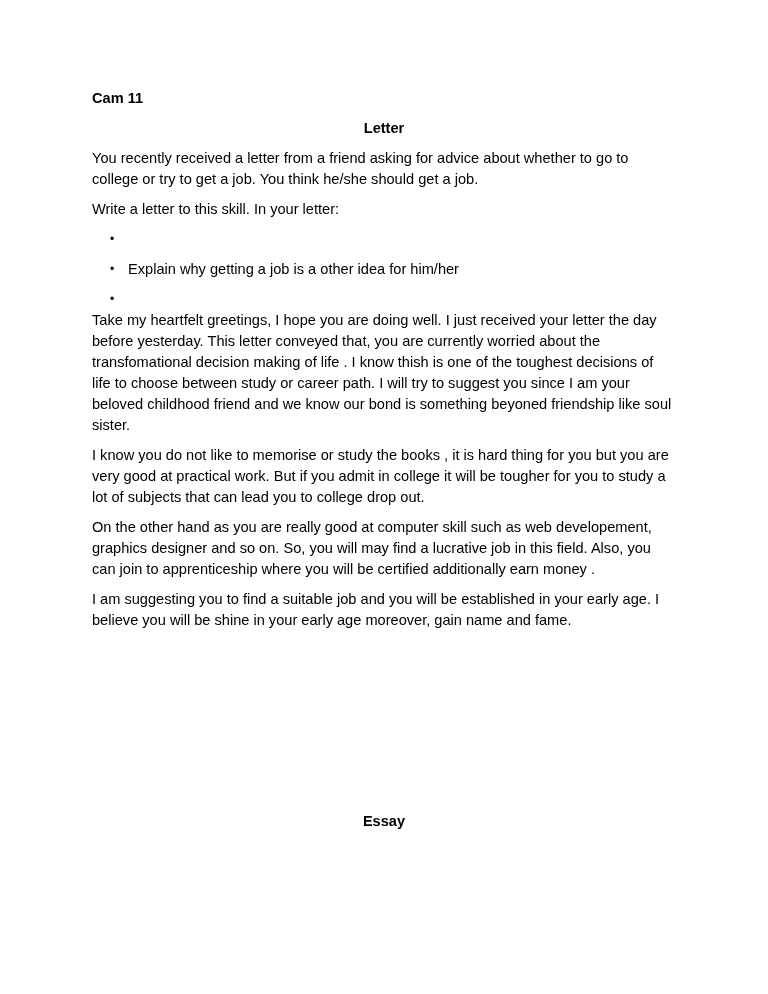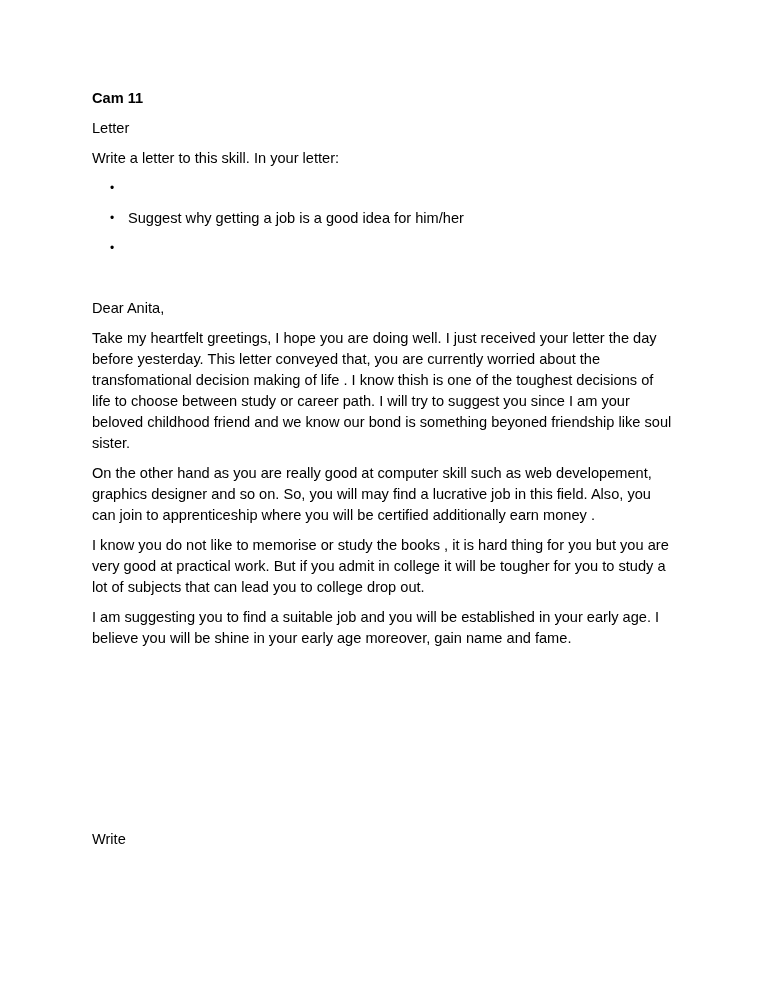--- a/index.html
+++ b/index.html
@@ -22,21 +22,22 @@
     width: 768px;
     height: 994px;
     padding: 88px 92px 0 92px;
     background: #ffffff;
   }
   p { margin: 0 0 9px 0; }
   .doc-header {
     font-weight: bold;
   }
   .section-title {
-    font-weight: normal;
+    font-weight: bold;
+    text-align: center;
   }
   ul.bullet-list {
     margin: 0;
     padding: 0;
     list-style: none;
   }
   ul.bullet-list li {
     display: flex;
     padding-left: 18px;
     margin-bottom: 9px;
@@ -52,41 +53,41 @@
 </style>
 </head>
 <body>
 
 <div class="page">
 
   <p class="doc-header">Cam 11</p>
 
   <p class="section-title">Letter</p>
 
+  <p>You recently received a letter from a friend asking for advice about whether to go to college or try to get a job. You think he/she should get a job.</p>
 
   <p>Write a letter to this skill. In your letter:</p>
 
   <ul class="bullet-list">
     <li>
       <span class="dot">•</span>
     </li>
     <li>
       <span class="dot">•</span>
-      <span>Suggest why getting a job is a good idea for him/her</span>
+      <span>Explain why getting a job is a other idea for him/her</span>
     </li>
     <li>
       <span class="dot">•</span>
     </li>
   </ul>
 
-  <p class="salutation">Dear Anita,</p>
 
   <p>Take my heartfelt greetings, I hope you are doing well. I just received your letter the day before yesterday. This letter conveyed that, you are currently worried about the transfomational decision making of life . I know thish is one of the toughest decisions of life to choose between study or career path. I will try to suggest you since I am your beloved childhood friend and we know our bond is something beyoned friendship like soul sister.</p>
 
+  <p>I know you do not like to memorise or study the books , it is hard thing for you but you are very good at practical work. But if you admit in college it will be tougher for you to study a lot of subjects that can lead you to college drop out.</p>
+
   <p>On the other hand as you are really good at computer skill such as web developement, graphics designer and so on. So, you will may find a lucrative job in this field. Also, you can join to apprenticeship where you will be certified additionally earn money .</p>
-
-  <p>I know you do not like to memorise or study the books , it is hard thing for you but you are very good at practical work. But if you admit in college it will be tougher for you to study a lot of subjects that can lead you to college drop out.</p>
 
   <p>I am suggesting you to find a suitable job and you will be established in your early age. I believe you will be shine in your early age moreover, gain name and fame.</p>
 
-  <p class="section-title essay-title">Write</p>
+  <p class="section-title essay-title">Essay</p>
 
 </div>
 
 </body></html>

